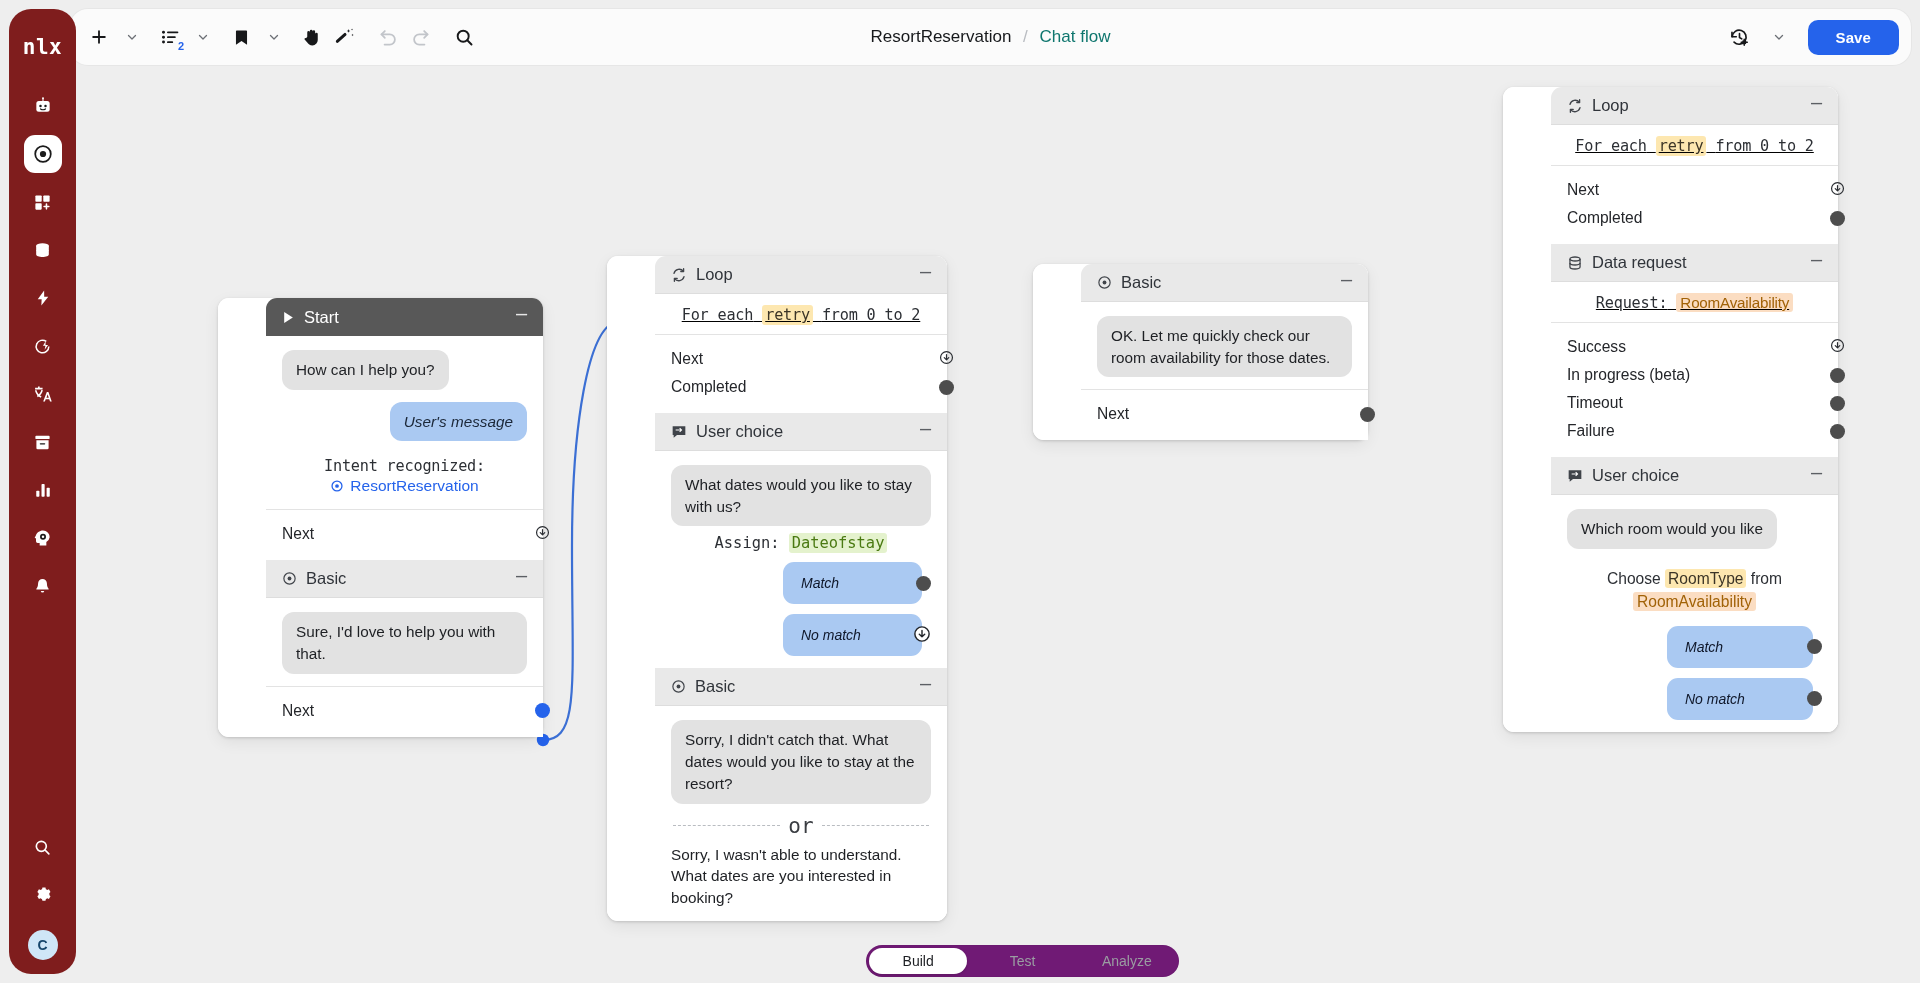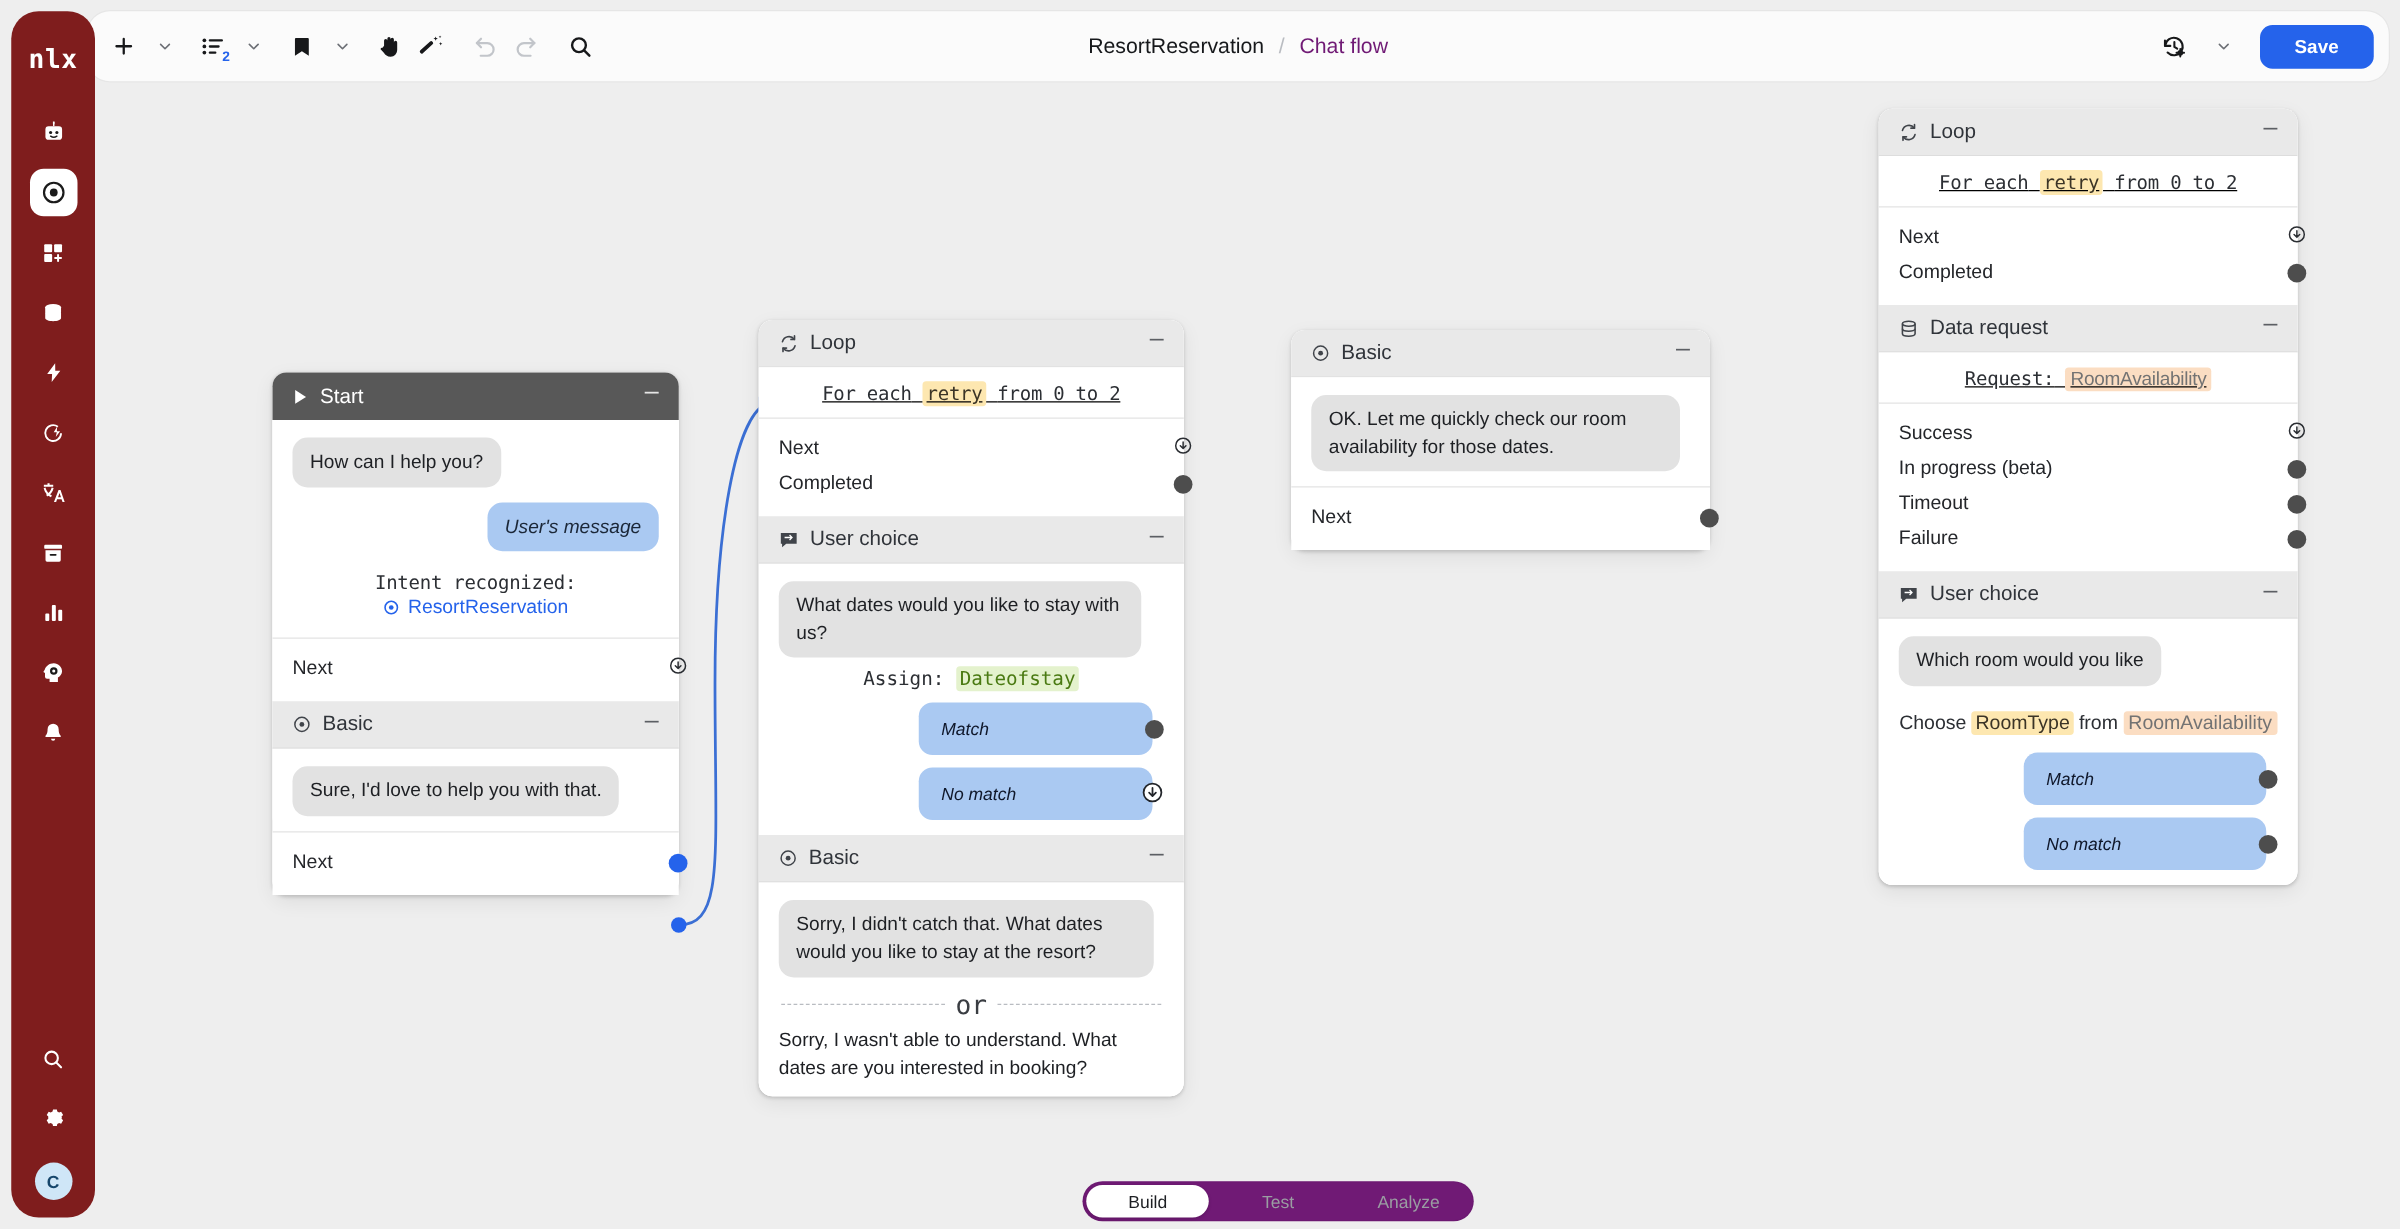--- a/index.html
+++ b/index.html
@@ -64,21 +64,21 @@
     font-family: "Liberation Sans", sans-serif;
   }
   .tb-gap { width: 10px; }
   .tb-dim { color: #c2c5ca; }
   .tb-title {
     position: absolute; left: 0; right: 0; text-align: center;
     font-size: 17px; color: #16181b; pointer-events: none;
   }
   .tb-title .sep { color: #b9bcc1; margin: 0 7px; }
   .tb-title .crumb-1 { color: #16181b; }
-  .tb-title .crumb-2 { color: #701a75; }
+  .tb-title .crumb-2 { color: #0f766e; }
   .tb-right {
     margin-left: auto; display: flex; align-items: center;
     padding-right: 12px; gap: 8px;
   }
   .save-btn {
     background: #2563eb; color: #fff;
     font-size: 15px; font-weight: 600;
     padding: 9px 28px; border-radius: 10px; border: none;
     letter-spacing: .1px;
   }
@@ -93,21 +93,21 @@
     background: #ffffff;
     border-radius: 11px;
     box-shadow: 0 1px 3px rgba(0,0,0,0.16), 0 5px 16px rgba(0,0,0,0.07);
     overflow: visible;
   }
   .group > .node:first-child { border-top-left-radius: 11px; border-top-right-radius: 11px; }
   .group > .node:first-child .node-head { border-top-left-radius: 11px; border-top-right-radius: 11px; }
   .group > .node:last-child { border-bottom-left-radius: 11px; border-bottom-right-radius: 11px; border-bottom: none; }
   .group > .node:last-child .node-body { border-bottom-left-radius: 11px; border-bottom-right-radius: 11px; }
 
-  .node { position: relative; background: #fff; }
+  .node { position: relative; background: #fff; padding-left: 48px; }
   .node-head {
     display: flex; align-items: center;
     height: 38px; padding: 0 14px 0 16px;
     background: #e9e9e9;
     font-size: 16.5px; color: #30343a;
     border-bottom: 1px solid #dddddd;
   }
   .node-head.start {
     background: #585858; color: #ffffff; border-bottom: none;
   }
@@ -134,21 +134,21 @@
   }
   .clear { clear: both; }
 
   .mono {
     font-family: "DejaVu Sans Mono", monospace;
     font-size: 15.2px; color: #2c2f34; text-align: center;
     letter-spacing: -0.2px;
   }
   .hl-yellow { background: #fde7b0; border-radius: 3px; padding: 1px 3px; color: #3b3426; }
   .hl-green  { background: #e4f2cd; border-radius: 3px; padding: 1px 3px; color: #4a7a12; }
-  .hl-orange { background: #fbddc2; border-radius: 3px; padding: 1px 4px; color: #737373; }
+  .hl-orange { background: #fbddc2; border-radius: 3px; padding: 1px 4px; color: #a16207; }
 
   .intent-line { text-align: center; }
   .intent-link {
     display: inline-flex; align-items: center; gap: 6px;
     color: #2563eb; font-size: 15.5px; margin-top: 2px;
     font-family: "Liberation Sans", sans-serif;
   }
 
   .assign-line { text-align: center; font-size: 15.4px; color: #2c2f34;
      font-family: "DejaVu Sans Mono", monospace; margin-top: 4px; }

